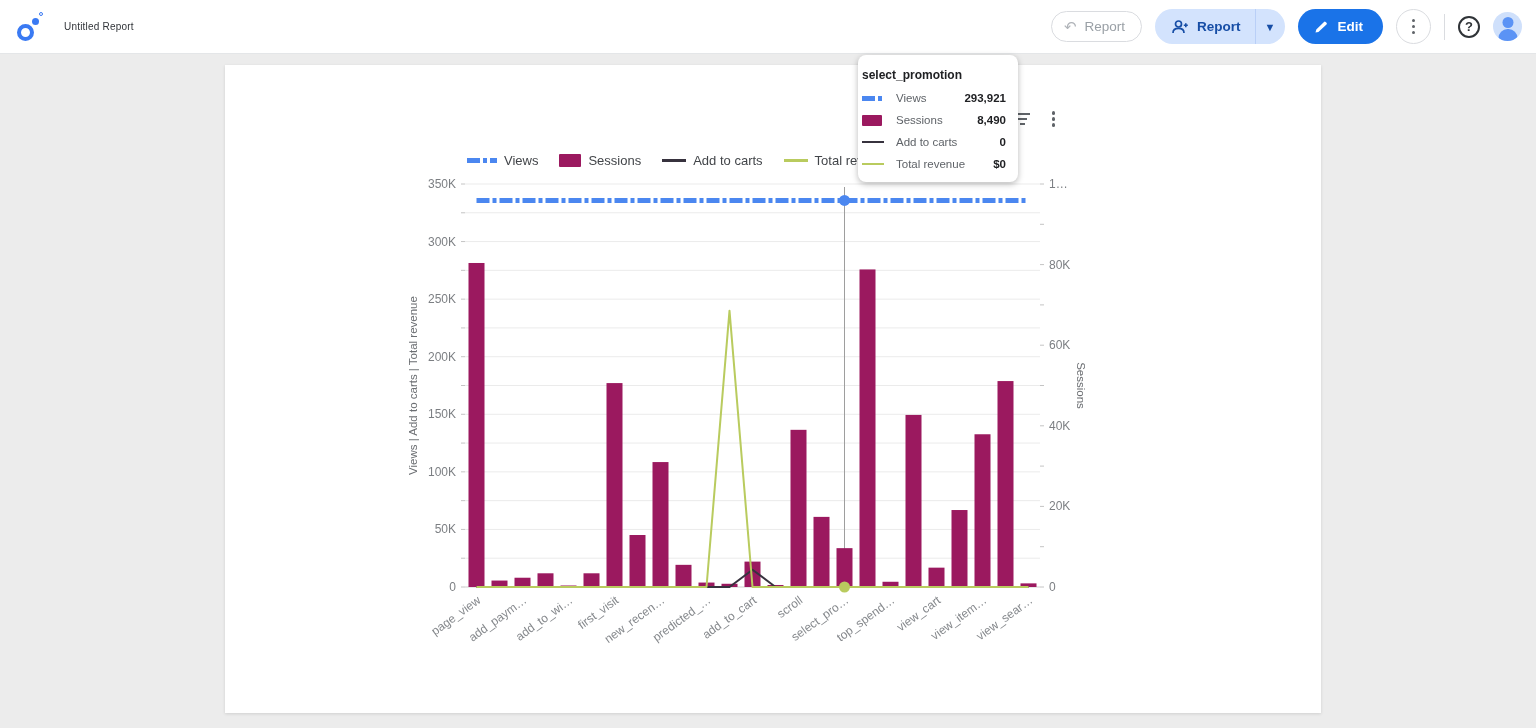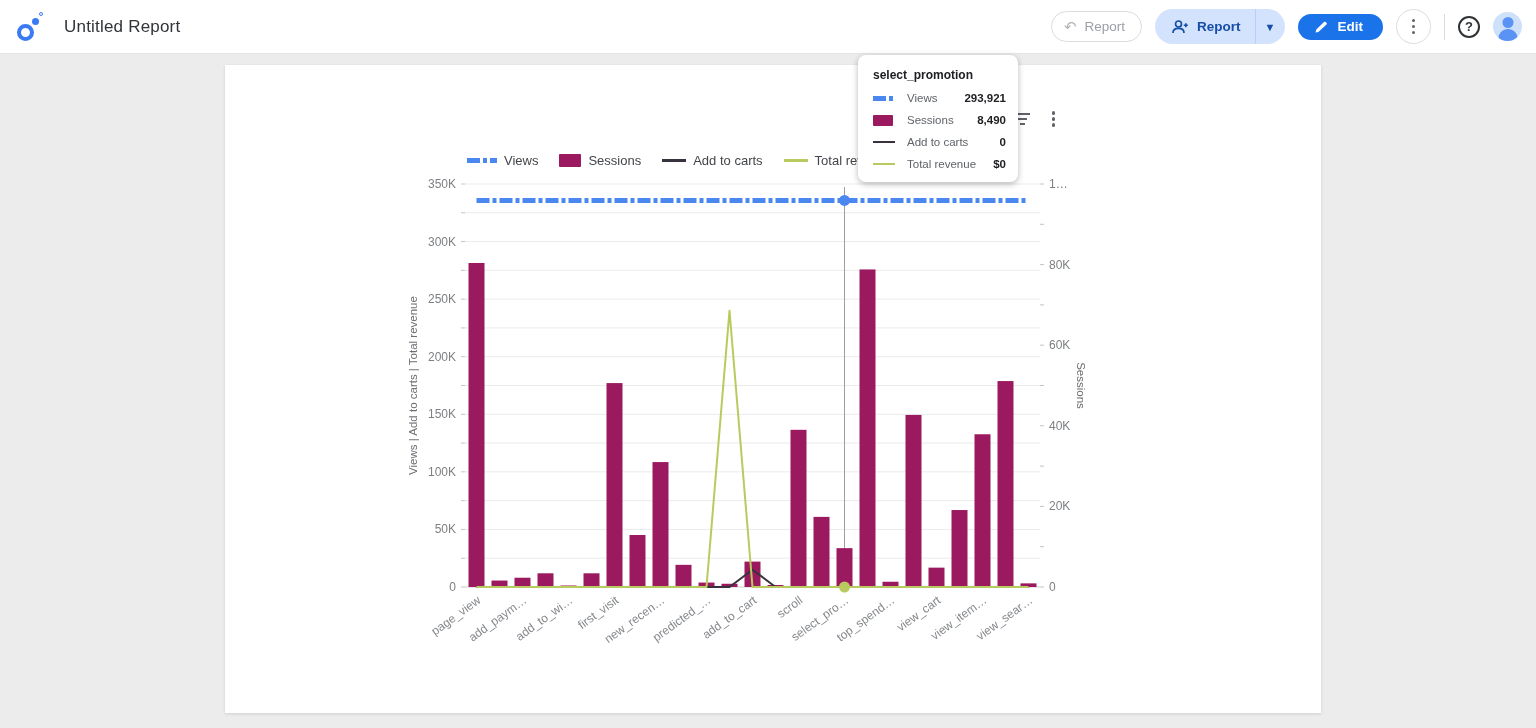--- a/index.html
+++ b/index.html
@@ -10,36 +10,36 @@
   .topbar { position:absolute; left:0; top:0; width:1536px; height:54px;
     background:#fff; border-bottom:1px solid #e4e6e8; display:flex;
     align-items:center; padding:0 14px; z-index:5; }
   .logo { position:relative; width:30px; height:30px; margin-left:2px; }
   .logo .ring { position:absolute; left:1px; bottom:1px; width:17px; height:17px;
     border:4.5px solid #3a7af3; border-radius:50%; }
   .logo .dot { position:absolute; right:7px; top:6px; width:7px; height:7px;
     background:#3a7af3; border-radius:50%; }
   .logo .mini { position:absolute; right:3px; top:0; width:4px; height:4px;
     border:1.5px solid #3a7af3; border-radius:50%; }
-  .report-title { margin-left:18px; font-size:17px; color:#313439; letter-spacing:.2px; }
+  .report-title { margin-left:18px; font-size:10px; color:#313439; letter-spacing:.2px; }
   .tb-right { margin-left:auto; display:flex; align-items:center; gap:13px; }
 
   .btn-reset { height:31px; padding:0 16px 0 12px; border:1px solid #dadce0;
     border-radius:16px; background:#fff; color:#9aa0a6; font-size:13.5px;
     display:flex; align-items:center; gap:8px; }
   .btn-reset .undo { font-size:15px; line-height:1; color:#b0b4b9; }
 
   .share-group { height:35px; background:#d3e3fd; border-radius:18px;
     display:flex; align-items:stretch; overflow:hidden; }
   .share-main { display:flex; align-items:center; gap:8px; padding:0 14px 0 16px;
     color:#174ea6; font-size:13.5px; font-weight:700; cursor:pointer; }
   .share-caret { width:30px; display:flex; align-items:center; justify-content:center;
     border-left:1px solid #b9cff7; color:#174ea6; font-size:11px; cursor:pointer; }
 
-  .btn-edit { height:26px; padding:0 20px 0 16px; border-radius:18px; border:none;
+  .btn-edit { height:35px; padding:0 20px 0 16px; border-radius:18px; border:none;
     background:#1a73e8; color:#fff; font-size:13.5px; font-weight:700;
     display:flex; align-items:center; gap:9px; cursor:pointer; }
 
   .kebab-circle { width:35px; height:35px; border:1px solid #dadce0; border-radius:50%;
     display:flex; flex-direction:column; align-items:center; justify-content:center;
     gap:2.5px; background:#fff; cursor:pointer; }
   .kebab-circle i, .w-kebab i { width:3.5px; height:3.5px; border-radius:50%;
     background:#5f6368; display:block; }
   .tb-divider { width:1px; height:26px; background:#dadce0; }
   .help-circle { width:22px; height:22px; border:2px solid #2f3337; border-radius:50%;
@@ -81,21 +81,21 @@
   
   svg.chart { position:absolute; left:0; top:0; }
   svg.chart text { font-family:"Liberation Sans", sans-serif; }
   svg.chart text.tick { font-size:12px; fill:#7c7f83; }
   svg.chart text.xtick { font-size:12px; fill:#85888c; }
   svg.chart text.atitle { font-size:11.5px; fill:#6b6e72; }
 
   
   .tooltip { position:absolute; left:858px; top:1px; width:160px; background:#fff;
     border-radius:8px; box-shadow:0 2px 6px rgba(0,0,0,.28); z-index:10;
-    padding:13px 12px 12px 15px; }
+    padding:13px 12px 12px 4px; }
   .tt-title { font-size:12px; font-weight:700; color:#202124; margin-bottom:4px; }
   .tt-row { display:flex; align-items:center; margin-top:10px; }
   .tt-swatch-box { width:26px; display:flex; align-items:center; }
   .tt-label { flex:1; font-size:11.5px; color:#5f6368; padding-left:8px; }
   .tt-value { font-size:11.5px; font-weight:700; color:#202124; }
 </style>
 </head>
 <body>
 
 <div class="topbar">

